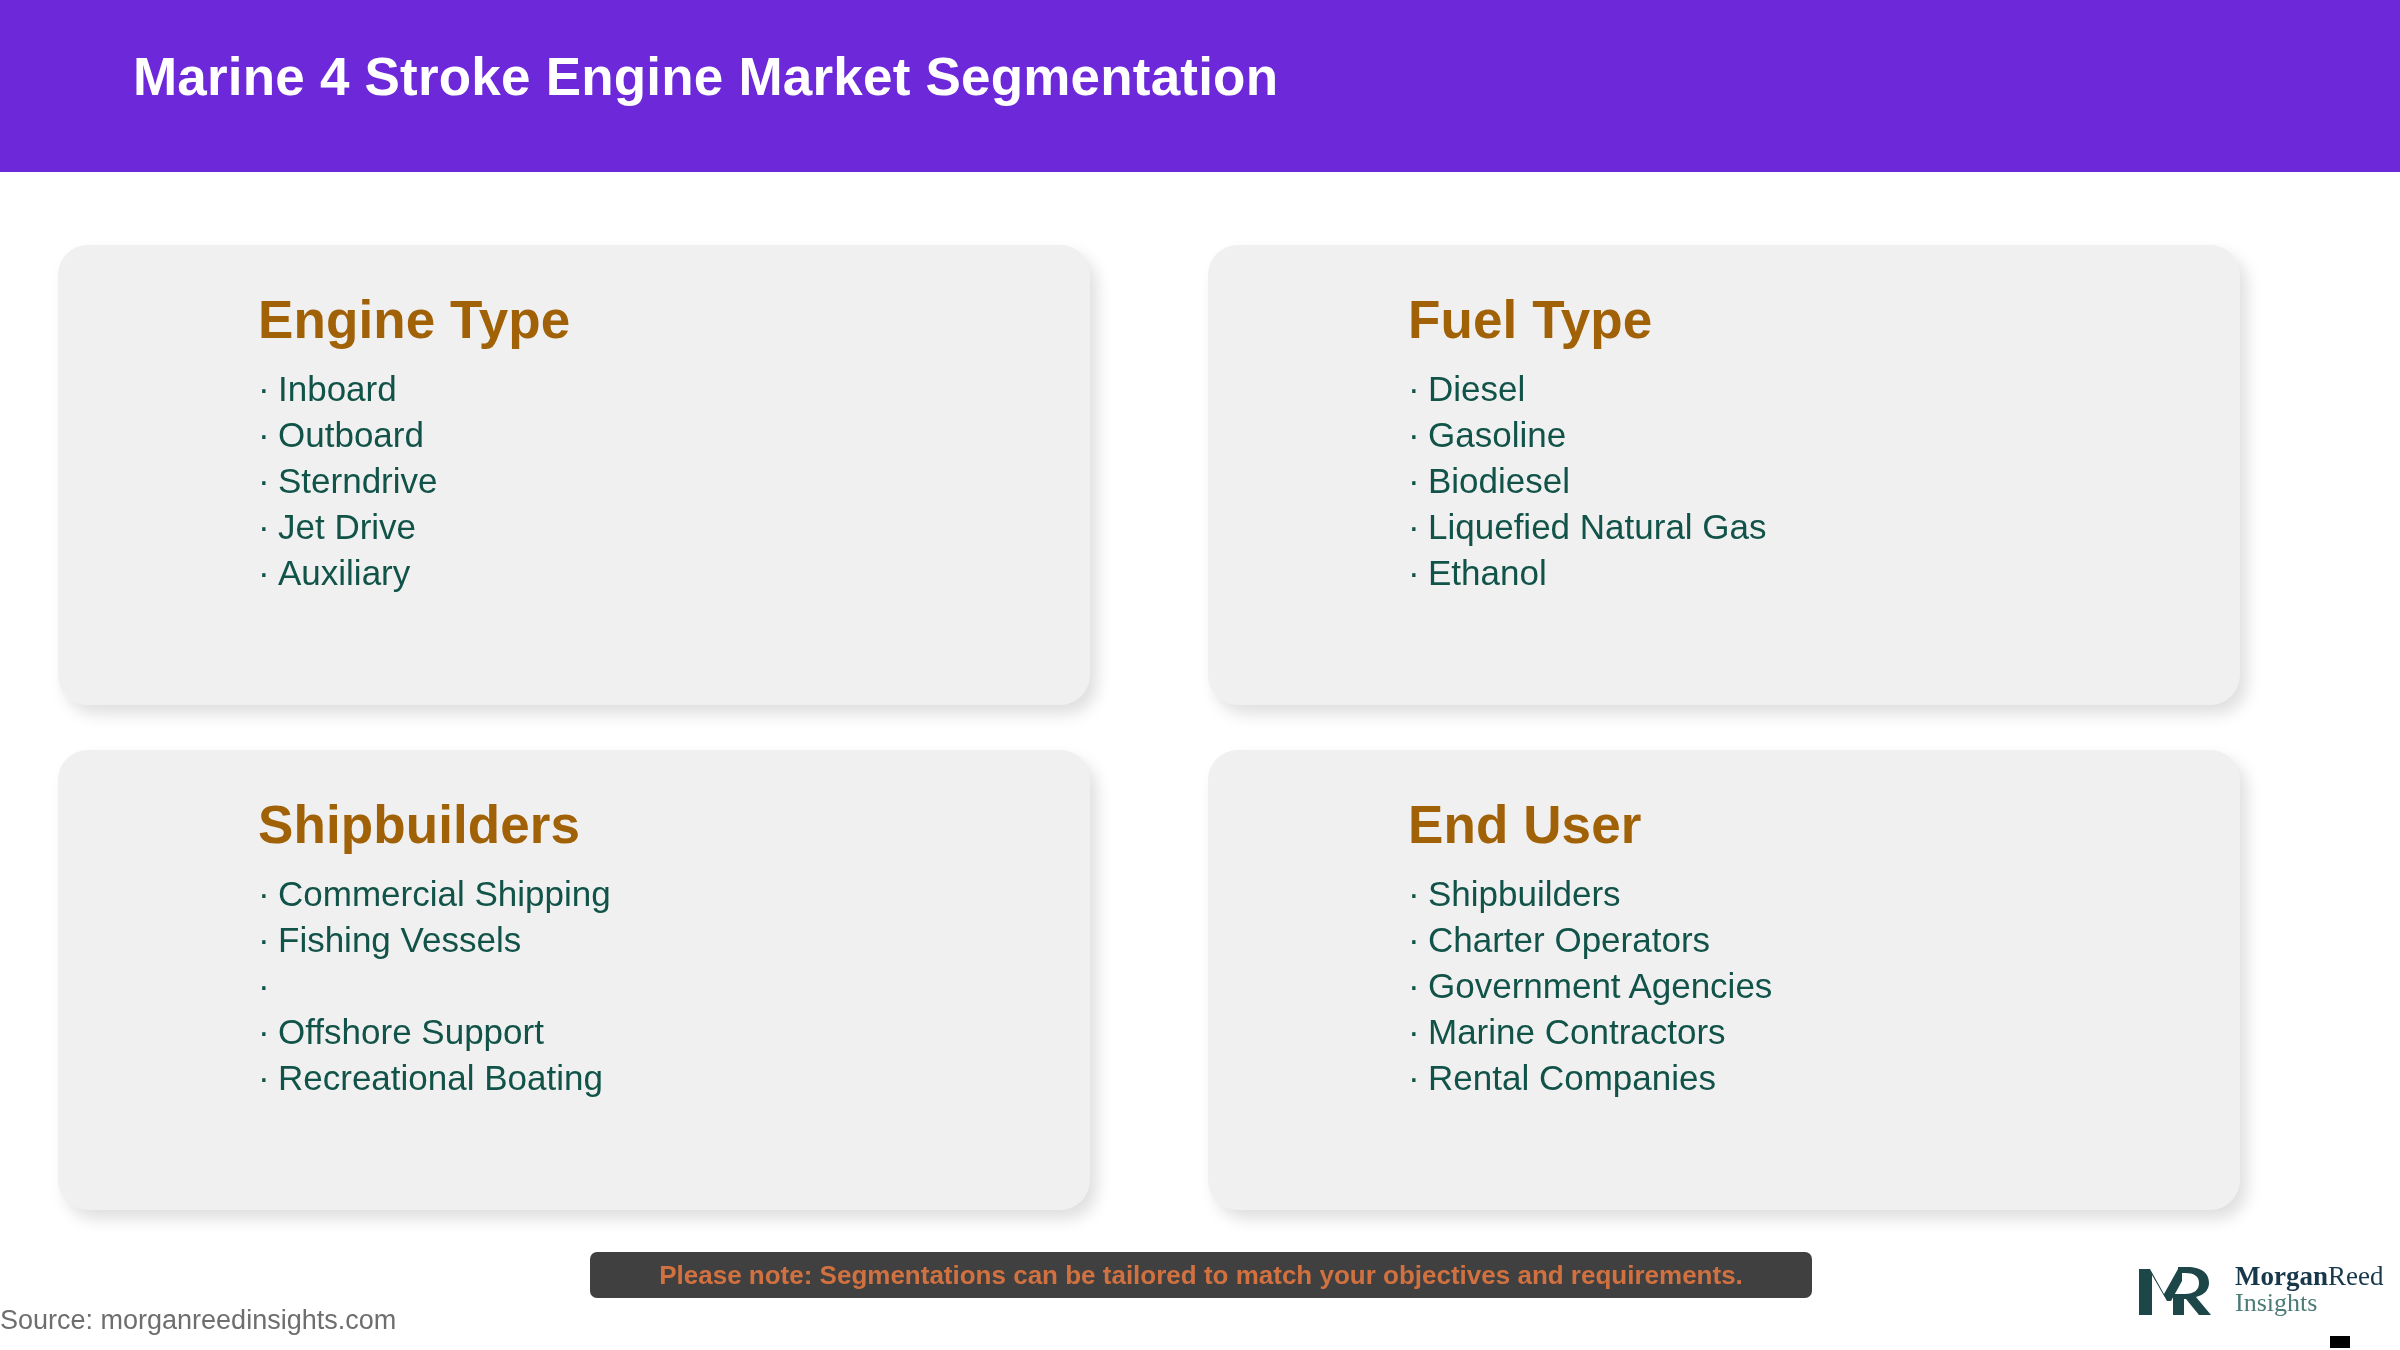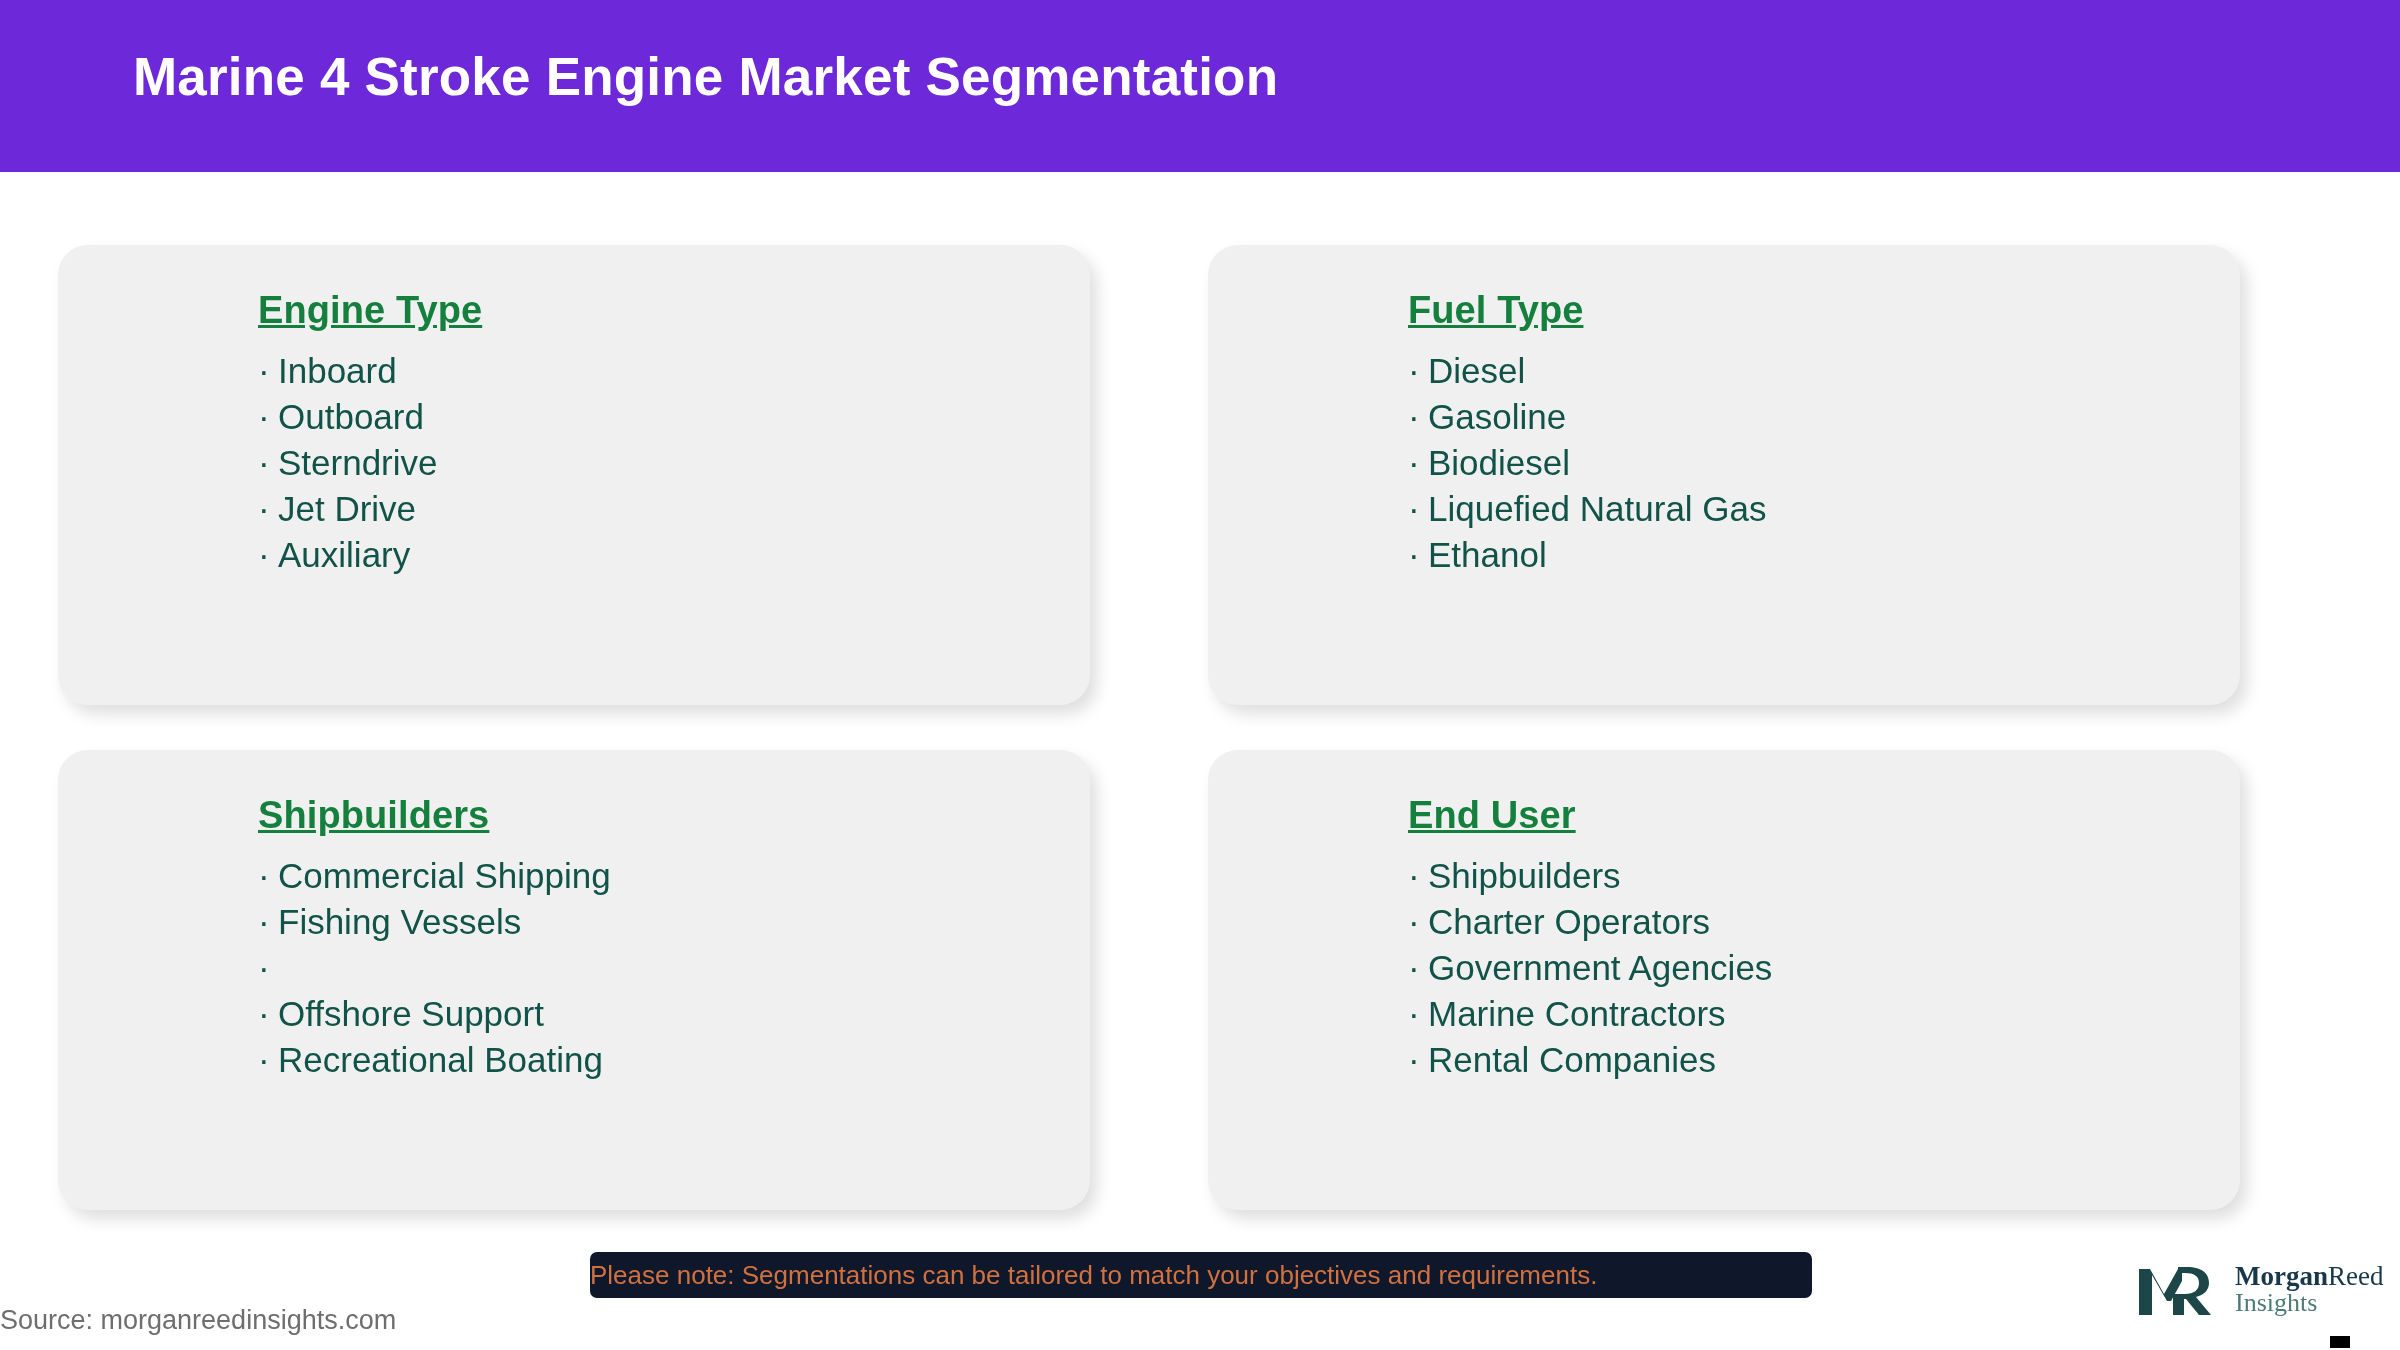--- a/index.html
+++ b/index.html
@@ -58,27 +58,26 @@
   #card-application { left: 0px;    top: 505px; }
   #card-end-user    { left: 1150px; top: 505px; }
 
   .card-inner {
     position: absolute;
     left: 200px;
     top: 44px;
     right: 30px;
   }
   .card-heading {
-    font-size: 38px;
+    font-size: 53px;
     font-weight: bold;
-    color: #15803d;
+    color: #a16207;
     margin: 0 0 16px 0;
     letter-spacing: 0.1px;
     white-space: nowrap;
-    text-decoration: underline;
   }
   .card-list {
     list-style: none;
     margin: 0;
     padding: 0;
   }
   .card-list li {
     font-size: 35px;
     line-height: 46px;
     color: #115348;
@@ -93,25 +92,27 @@
     color: #115348;
   }
 
   
   #note-box {
     position: absolute;
     left: 590px;
     top: 1252px;
     width: 1222px;
     height: 46px;
-    background: #0f172a;
+    background: #404040;
     border-radius: 7px;
     display: flex;
     align-items: center;
+    justify-content: center;
     box-sizing: border-box;
+    font-weight: bold;
   }
   #note-text {
     font-size: 26px;
     color: #d1713f;
     white-space: nowrap;
   }
   #source-text {
     position: absolute;
     left: 0;
     top: 1305px;

